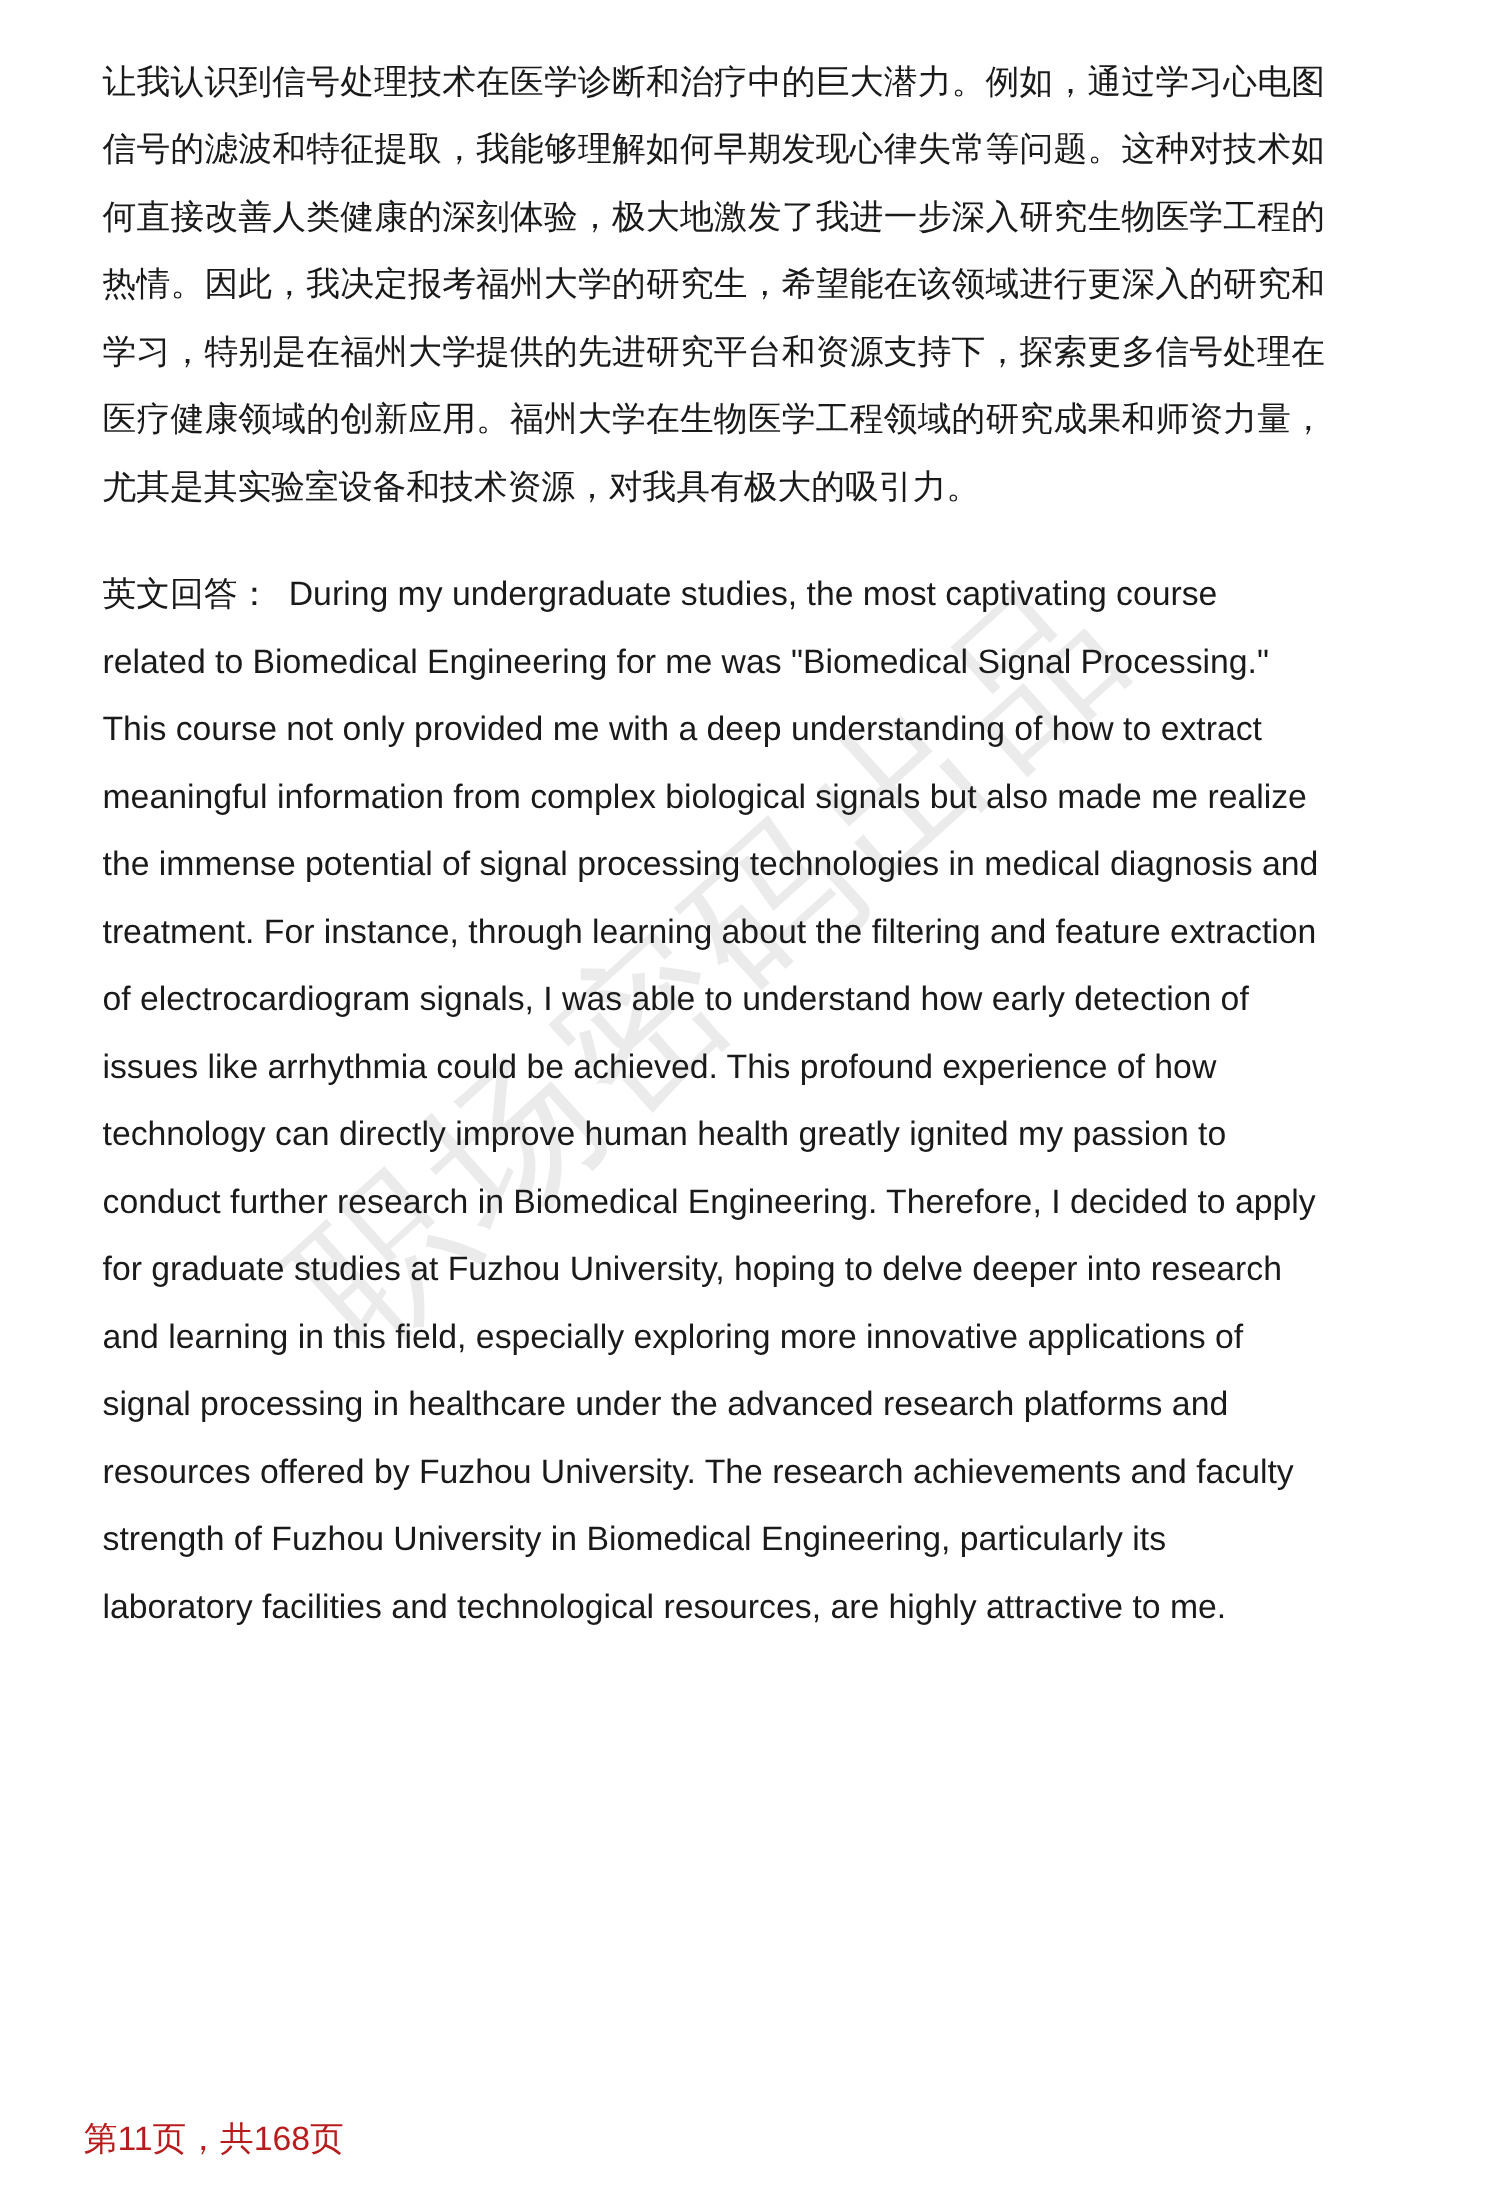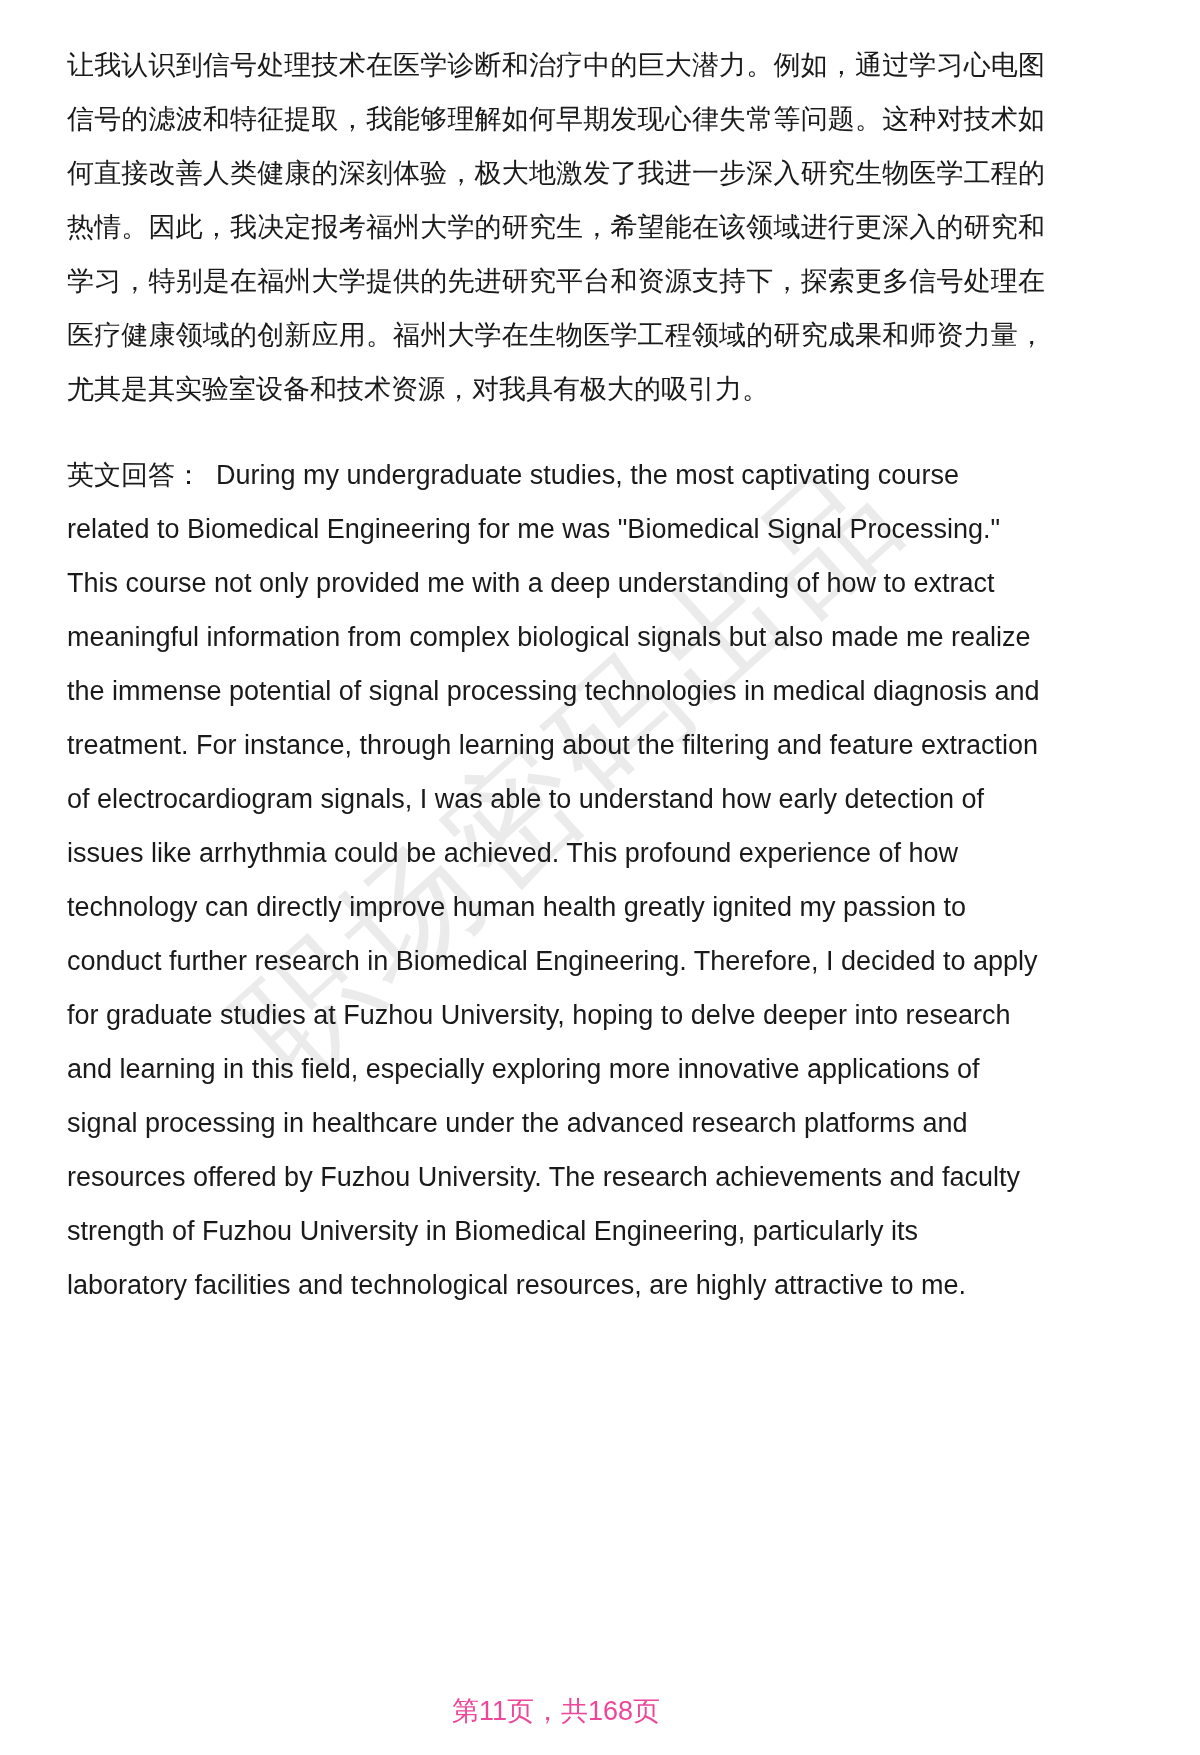--- a/index.html
+++ b/index.html
@@ -14,20 +14,21 @@
     color: #1a1a1a;
     position: relative;
     overflow: hidden;
   }
   .content {
     position: relative;
     z-index: 1;
     box-sizing: content-box;
     padding: 38px 0 0 67px;
     width: 978px;
+    margin-left: 15px;
   }
   .para {
     font-size: 27px;
     line-height: 54px;
     margin: 0;
   }
   .para.cn {
     text-align: justify;
   }
   .para.en {
@@ -53,23 +54,23 @@
     white-space: nowrap;
     z-index: 0;
     user-select: none;
     pointer-events: none;
   }
   .footer {
     position: absolute;
     left: 67px;
     width: 978px;
     bottom: 26px;
-    text-align: center;
+    text-align: left;
     font-size: 27px;
-    color: #ec4899;
+    color: #b91c1c;
     z-index: 1;
   }
 </style>
 </head>
 <body>
 
 <div class="watermark">职场密码出品</div>
 
 <div class="content">
 

